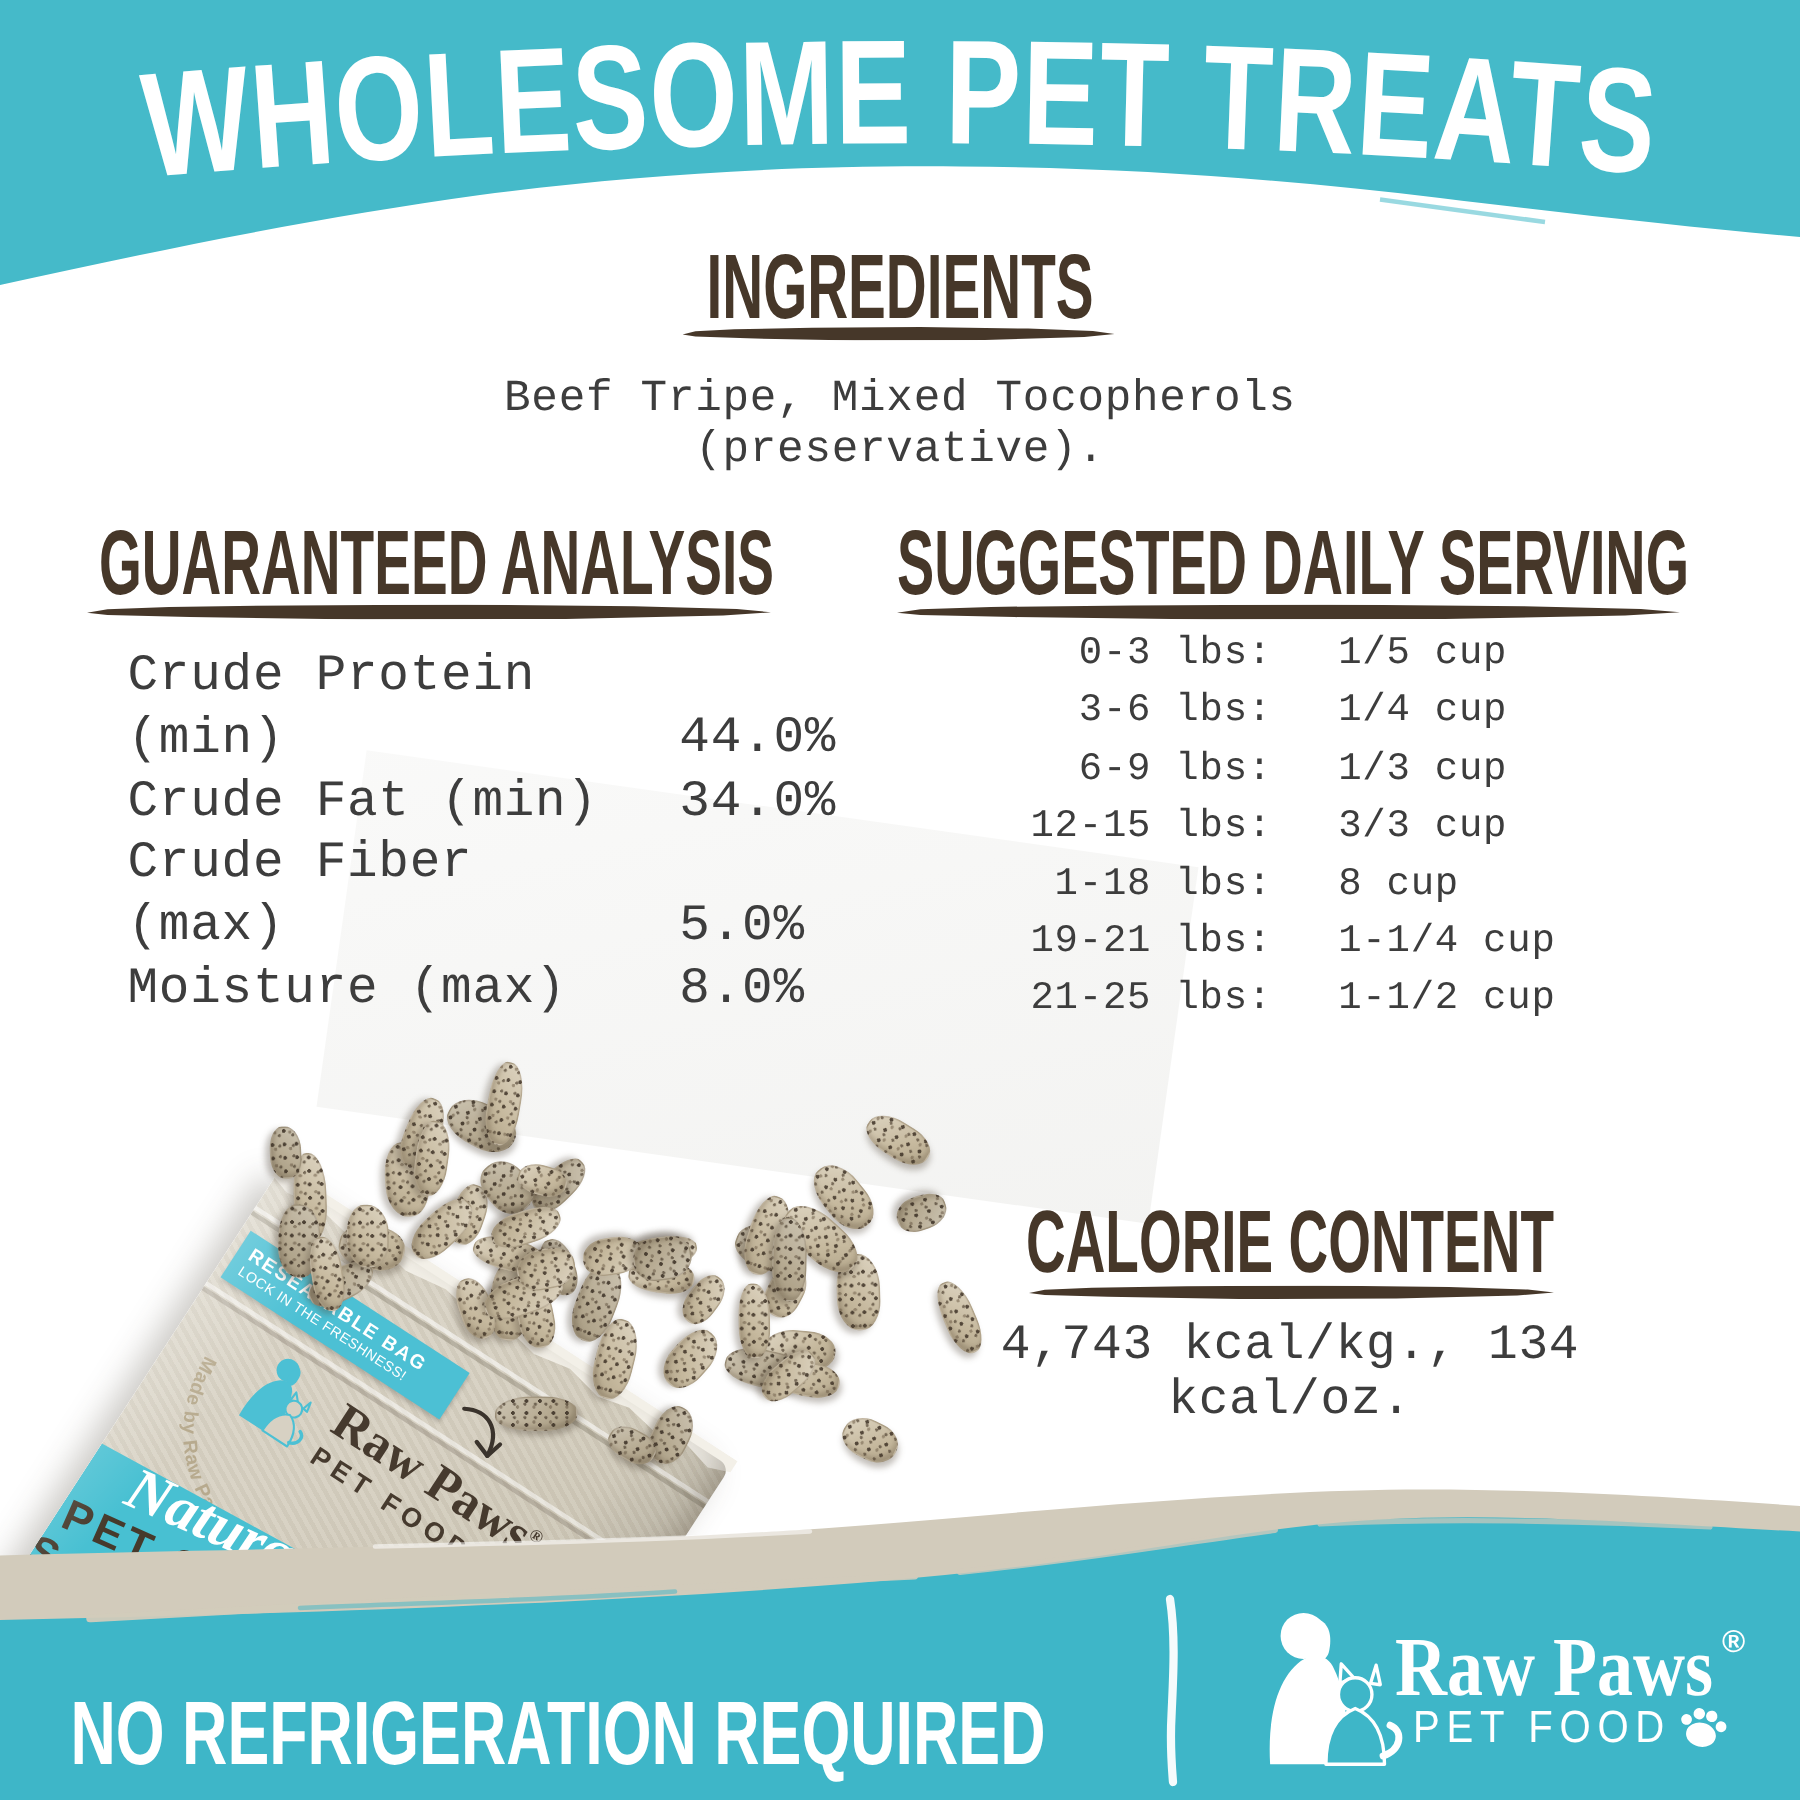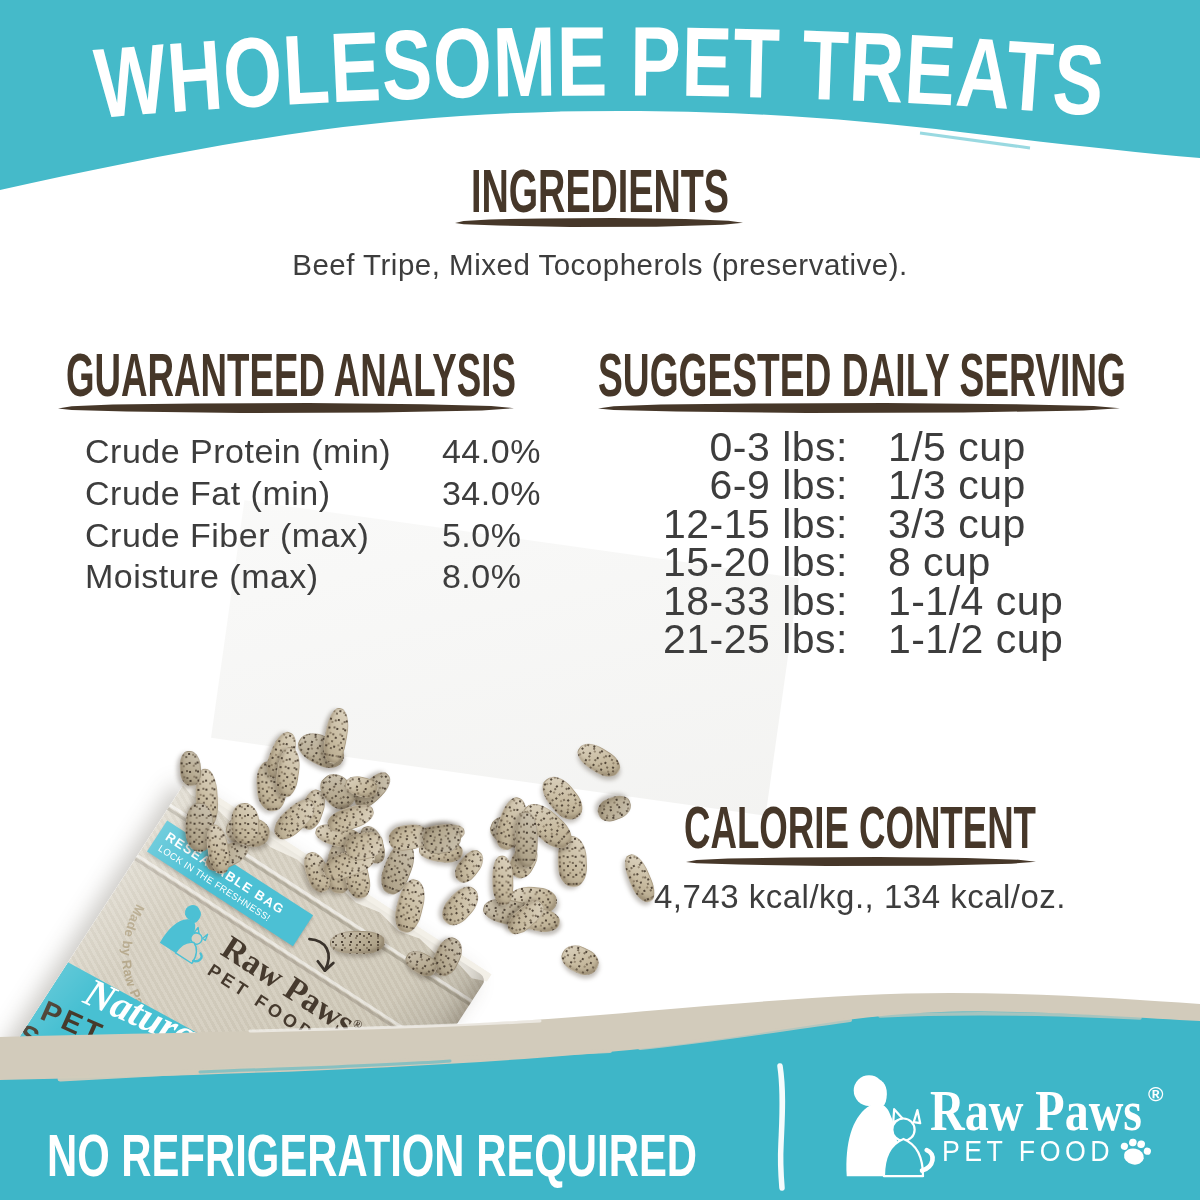--- a/index.html
+++ b/index.html
@@ -24,26 +24,26 @@
   
   .brush{position:absolute;background:#463729;z-index:3;
          clip-path:polygon(0 55%,3% 32%,12% 16%,30% 6%,55% 0%,80% 12%,95% 30%,100% 52%,93% 74%,70% 96%,40% 100%,15% 84%,3% 70%);}
   .brush::before{content:"";position:absolute;left:-22px;top:38%;width:14px;height:3px;background:#463729;opacity:.8;}
 
   .u-ingredients{left:455px;top:218px;width:288px;height:9px;}
   .u-ga{left:58px;top:403px;width:456px;height:10px;}
   .u-sds{left:598px;top:403px;width:522px;height:10px;}
   .u-cal{left:686px;top:857px;width:350px;height:9px;}
 
-  .body-text{color:#3d3d3d;letter-spacing:.5px;z-index:3;position:absolute;}
+  .body-text{color:#3d3d3d;letter-spacing:.5px;z-index:3;position:absolute;font-family:Liberation Mono, monospace;}
   .ingredients-text{left:200px;top:248px;width:800px;text-align:center;font-size:29.5px;}
 
   .ga-rows{left:85px;top:431px;font-size:34px;line-height:41.8px;}
   .ga-row .lab{display:inline-block;width:347px;}
-  .serv-rows{left:585px;top:428px;font-size:41px;line-height:38.4px;}
+  .serv-rows{left:585px;top:416px;font-size:26px;line-height:38.4px;}
   .serv-row .w{display:inline-block;width:263px;text-align:right;}
   .serv-row .a{display:inline-block;margin-left:28px;}
   .cal-text{left:580px;top:878px;width:560px;text-align:center;font-size:33px;}
 
   
   .bag{position:absolute;left:185px;top:782px;width:360px;height:430px;
        transform:rotate(33deg);transform-origin:0 0;z-index:4;
        background:
          repeating-linear-gradient(28deg,rgba(255,255,255,.05) 0 3px,rgba(90,78,60,.05) 3px 6px),
          linear-gradient(115deg,#ddd8cb 0%,#d6d0c1 40%,#cac3b2 75%,#bfb7a5 100%);
@@ -155,33 +155,37 @@
   <svg class="hd" style="left:590px;top:344px;" width="545" height="64">
     <text x="272" y="52" font-size="61" text-anchor="middle" textLength="528" lengthAdjust="spacingAndGlyphs">SUGGESTED DAILY SERVING</text>
   </svg>
   <div class="brush u-sds"></div>
   <div class="body-text serv-rows">
     <div class="serv-row">
       <span class="w">0-3 lbs:</span>
       <span class="a">1/5 cup</span>
     </div>
     <div class="serv-row">
+      <span class="w">3-6 lbs:</span>
+      <span class="a">1/4 cup</span>
+    </div>
+    <div class="serv-row">
       <span class="w">6-9 lbs:</span>
       <span class="a">1/3 cup</span>
     </div>
     <div class="serv-row">
       <span class="w">12-15 lbs:</span>
       <span class="a">3/3 cup</span>
     </div>
     <div class="serv-row">
-      <span class="w">15-20 lbs:</span>
+      <span class="w">1-18 lbs:</span>
       <span class="a">8 cup</span>
     </div>
     <div class="serv-row">
-      <span class="w">18-33 lbs:</span>
+      <span class="w">19-21 lbs:</span>
       <span class="a">1-1/4 cup</span>
     </div>
     <div class="serv-row">
       <span class="w">21-25 lbs:</span>
       <span class="a">1-1/2 cup</span>
     </div>
   </div>
 
   <svg class="hd" style="left:610px;top:798px;" width="500" height="62">
     <text x="250" y="50" font-size="59" text-anchor="middle" textLength="352" lengthAdjust="spacingAndGlyphs">CALORIE CONTENT</text>

